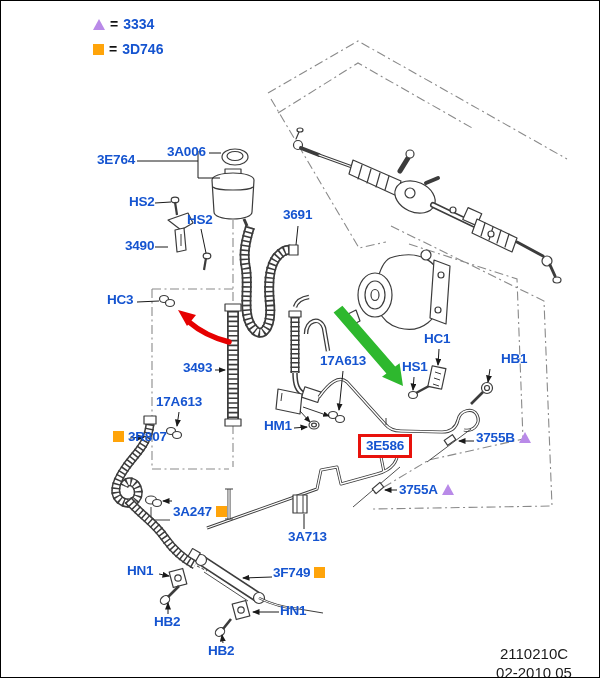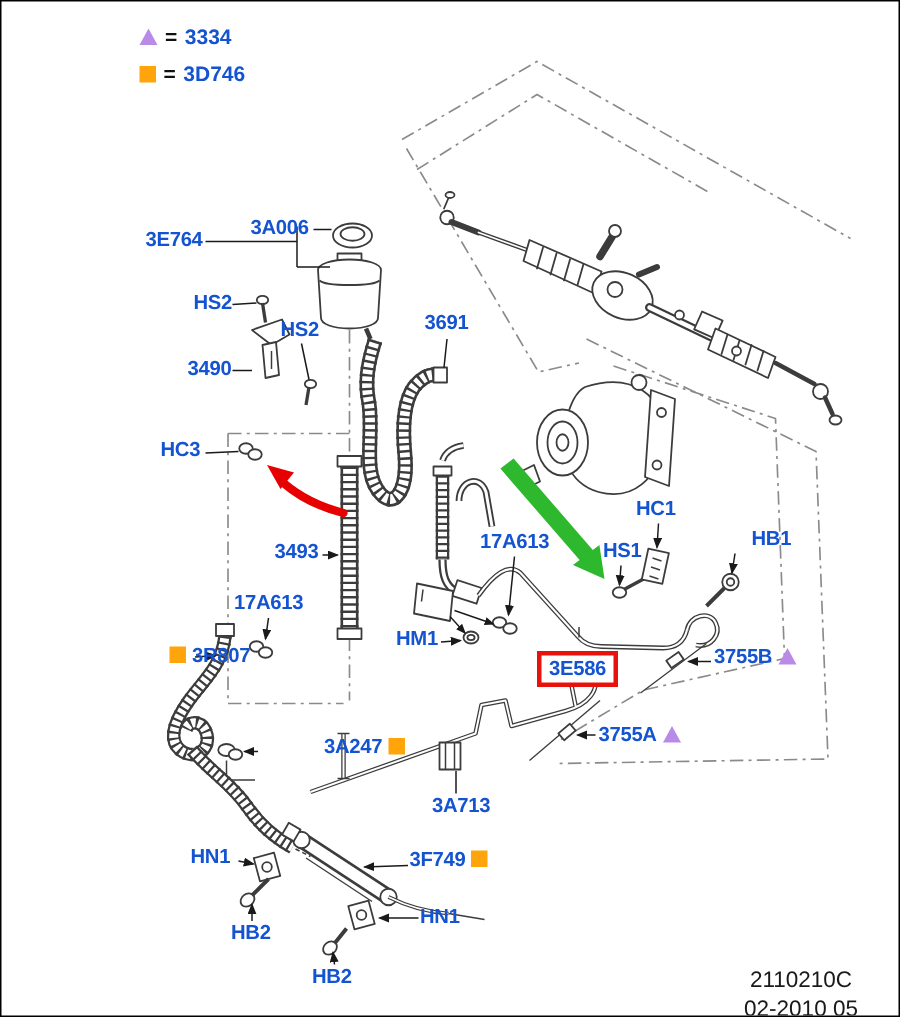--- a/index.html
+++ b/index.html
@@ -277,21 +277,21 @@
       <div class="plabel" style="left: 182px; top: 360px;">
         <span>3493</span>
       </div>
       <div class="plabel" style="left: 155px; top: 394px;">
         <span>17A613</span>
       </div>
       <div class="plabel" style="left: 72px; top: 429px; padding-left: 40px;">
         <span class="sq"></span>
         <span>3R807</span>
       </div>
-      <div class="plabel" style="left: 172px; top: 490px; margin-left: 43px;">
+      <div class="plabel" style="left: 172px; top: 504px;">
         <span>3A247</span>
         <span class="sq"></span>
       </div>
       <div class="plabel" style="left: 263px; top: 418px;">
         <span>HM1</span>
       </div>
       <div class="plabel" style="left: 319px; top: 353px;">
         <span>17A613</span>
       </div>
       <div class="plabel boxed" style="left: 357px; top: 385px; margin-top: 48px;">

